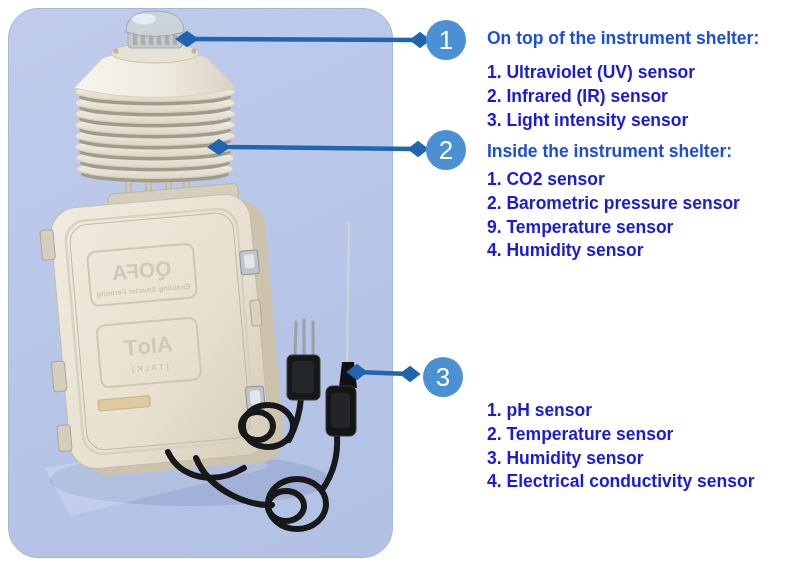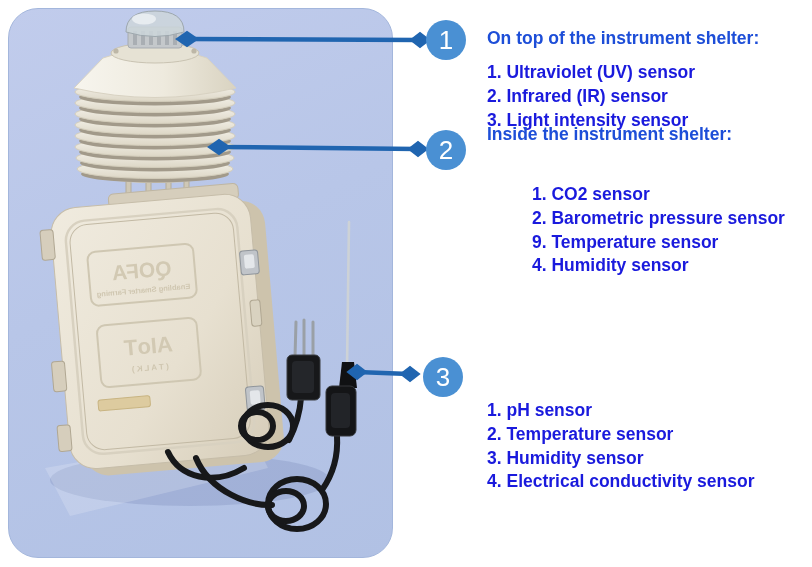--- a/index.html
+++ b/index.html
@@ -179,22 +179,22 @@
   <div class="callout-circle" style="left:426px;top:130px;">2</div>
   <div class="callout-circle" style="left:423px;top:357px;">3</div>
 
   <div class="section-title" style="top:28px;">On top of the instrument shelter:</div>
   <ul class="sensor-list" style="top:61px;">
     <li>1. Ultraviolet (UV) sensor</li>
     <li>2. Infrared (IR) sensor</li>
     <li>3. Light intensity sensor</li>
   </ul>
 
-  <div class="section-title" style="top:124px;text-align:right;">Inside the instrument shelter:</div>
-  <ul class="sensor-list" style="top:183px;margin-left:45px;">
+  <div class="section-title" style="top:141px;text-align:right;">Inside the instrument shelter:</div>
+  <ul class="sensor-list" style="top:168px;">
     <li>1. CO2 sensor</li>
     <li>2. Barometric pressure sensor</li>
     <li>9. Temperature sensor</li>
     <li>4. Humidity sensor</li>
   </ul>
 
   <ul class="sensor-list" style="top:399px;">
     <li>1. pH sensor</li>
     <li>2. Temperature sensor</li>
     <li>3. Humidity sensor</li>

